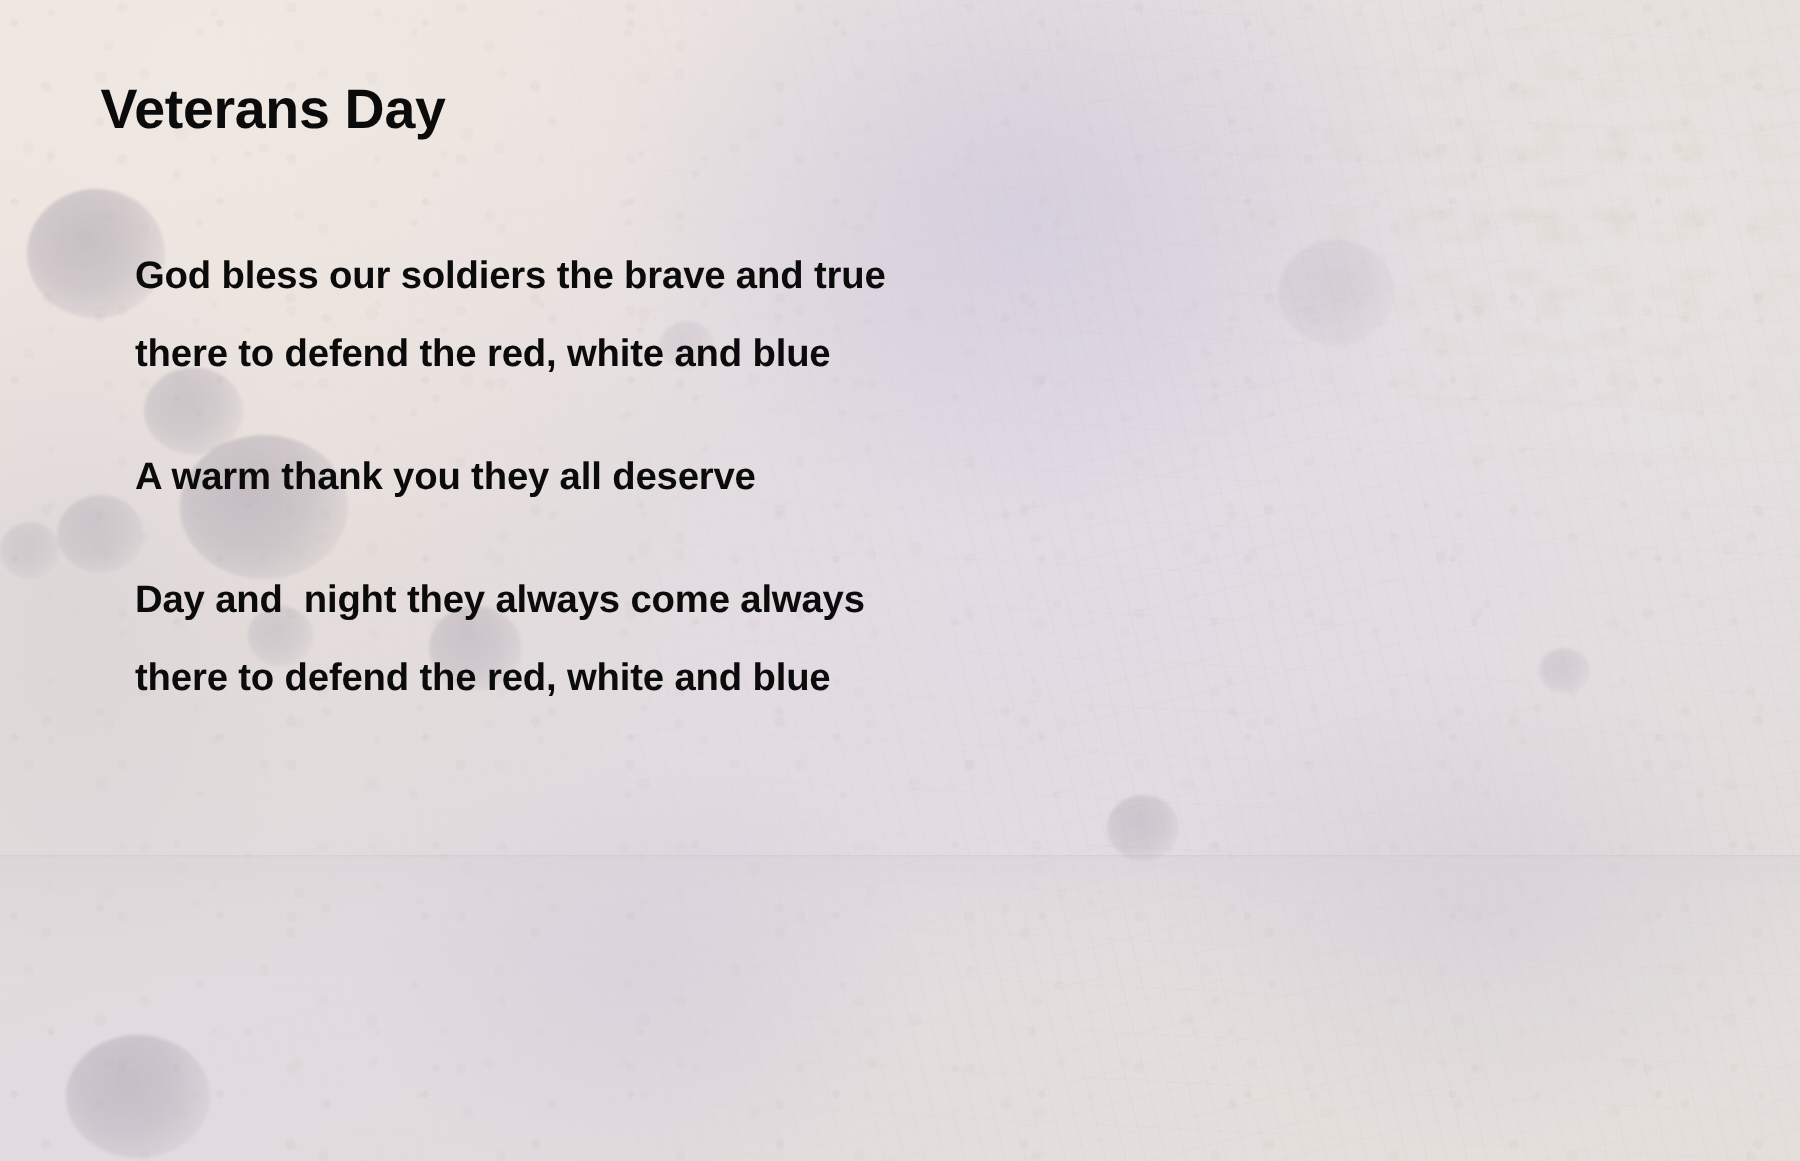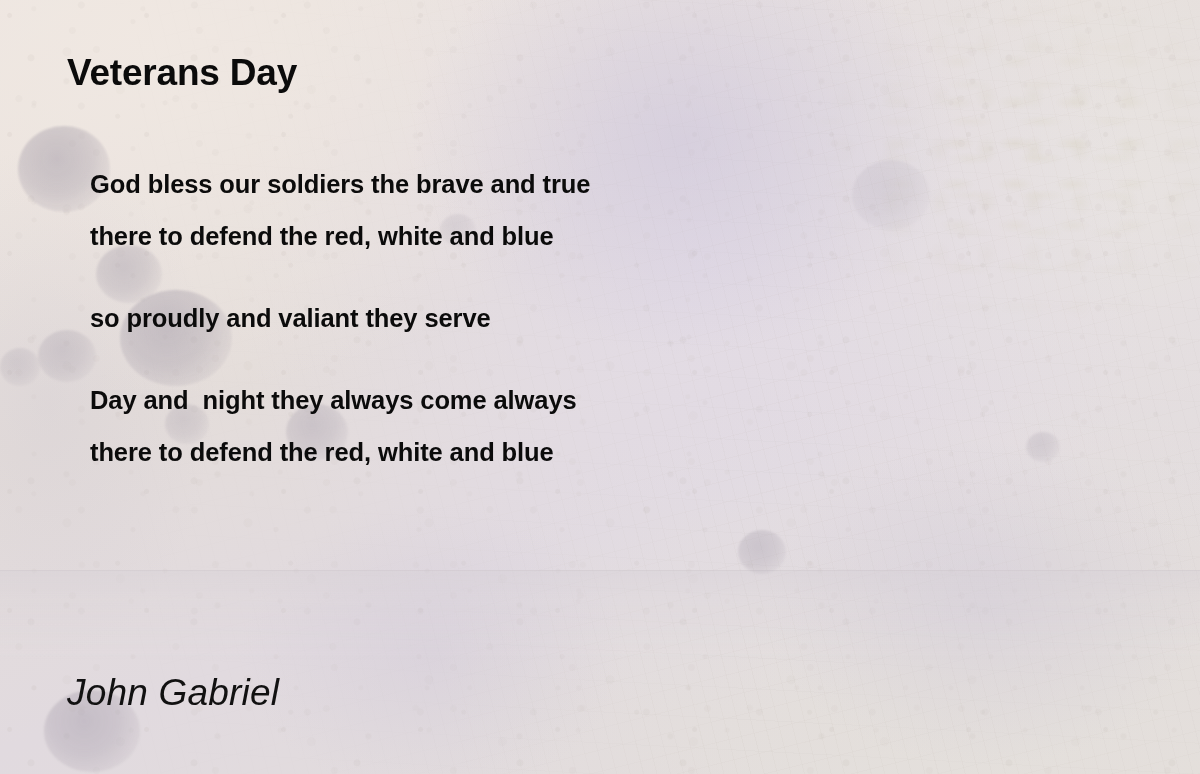--- a/index.html
+++ b/index.html
@@ -212,25 +212,24 @@
   <div id="poem-content">
 
     <h1 id="poem-title">Veterans Day</h1>
 
     <div id="poem-body">
         <div class="stanza">
           <div class="poem-line">God bless our soldiers the brave and true</div>
           <div class="poem-line">there to defend the red, white and blue</div>
         </div>
         <div class="stanza">
-          <div class="poem-line">so proudly and valiant they serve</div>
+          <div class="poem-line">A warm thank you they all deserve</div>
         </div>
         <div class="stanza">
           <div class="poem-line">Day and  night they always come always</div>
           <div class="poem-line">there to defend the red, white and blue</div>
         </div>
       </div>
 
-    <p id="poem-author">John Gabriel</p>
 
   </div>
 
 </div>
 
 </body></html>

